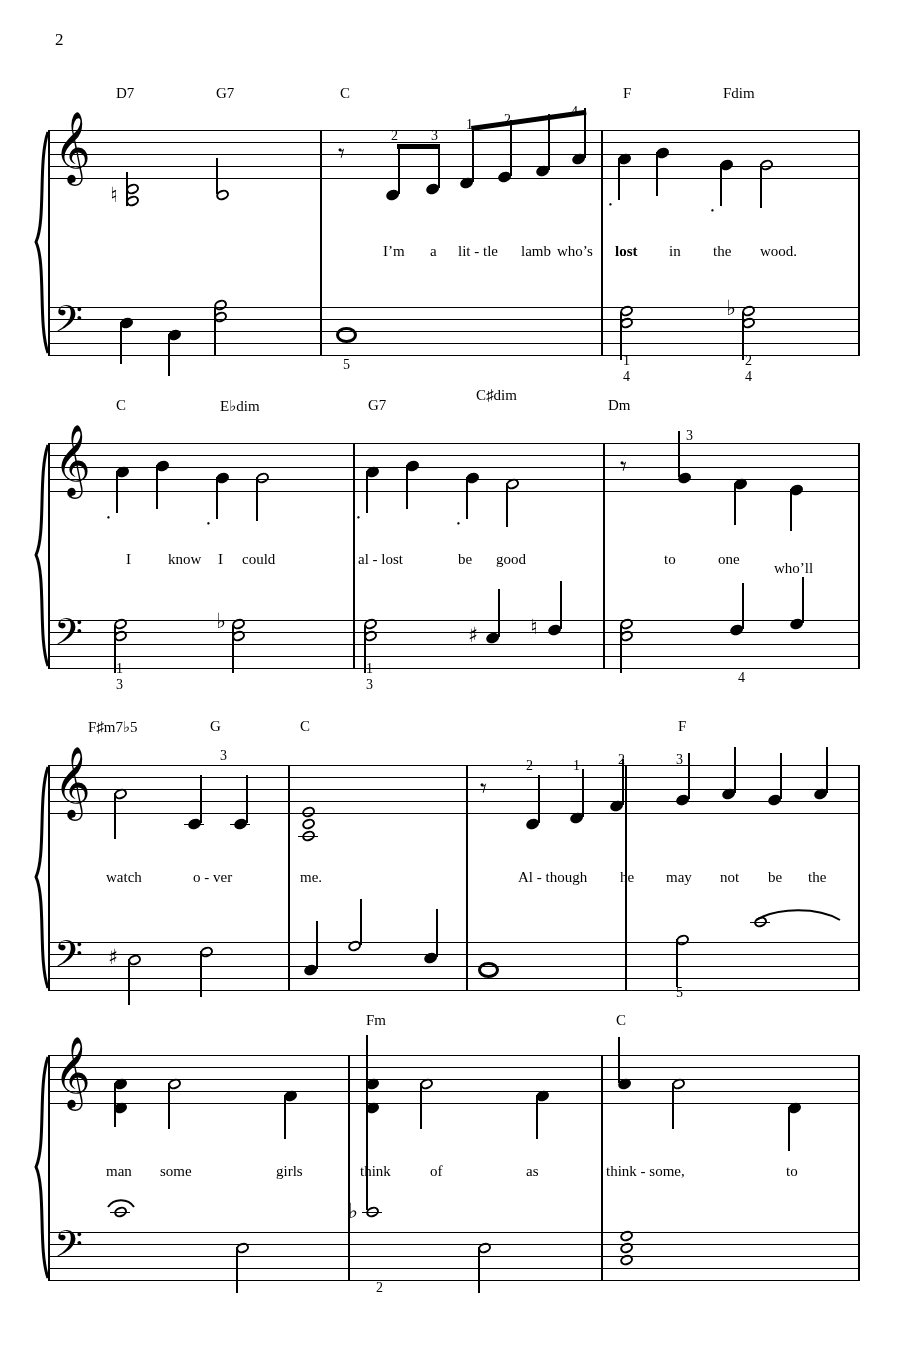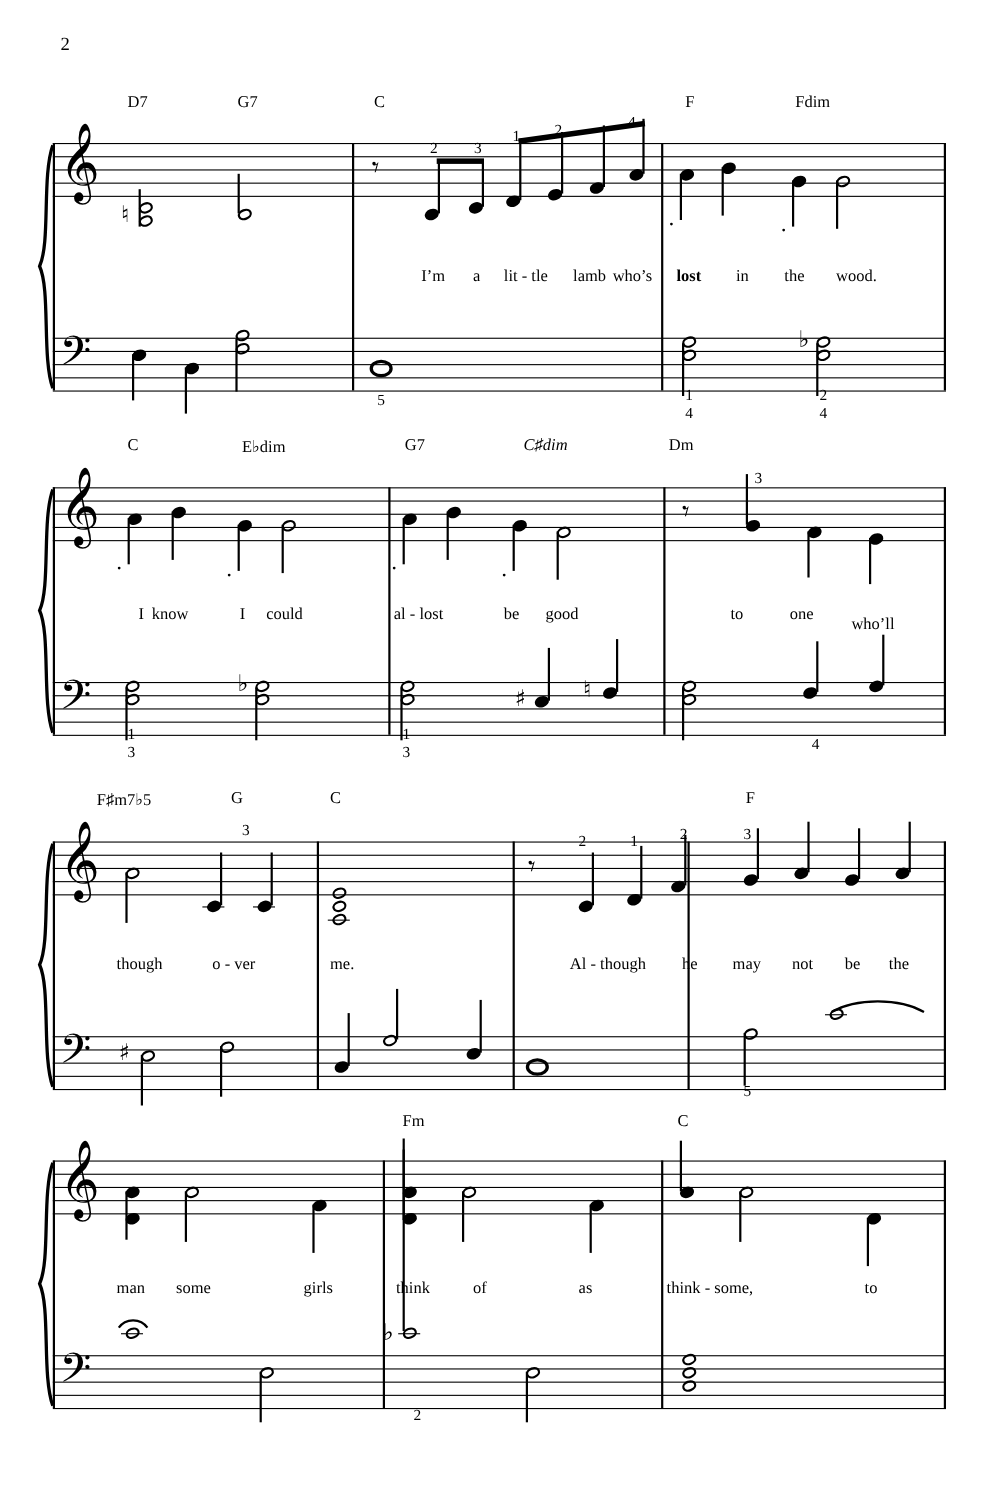--- a/index.html
+++ b/index.html
@@ -371,27 +371,27 @@
     <div class="stem" style="left:572px; top:182px; height:48px;"></div>
     <div class="note" style="left:682px; top:182px;"></div>
     <div class="stem" style="left:694px; top:140px; height:46px;"></div>
     <div class="note" style="left:742px; top:176px;"></div>
     <div class="stem" style="left:754px; top:134px; height:46px;"></div>
   </div>
 
   <div class="chord" style="left:116px; top:397px;">C</div>
   <div class="chord" style="left:220px; top:397px;">E♭dim</div>
   <div class="chord" style="left:368px; top:397px;">G7</div>
-  <div class="chord" style="left:476px; top:397px;font-style:italic;">C♯dim</div>
+  <div class="chord" style="left:476px; top:387px;">C♯dim</div>
   <div class="chord" style="left:608px; top:397px;">Dm</div>
 
   <div class="fing" style="left:686px; top:428px;">3</div>
 
   <div class="lyric" style="left:126px; top:551px;">I</div>
-  <div class="lyric" style="left:138px; top:551px;text-align:right;">know</div>
+  <div class="lyric" style="left:168px; top:551px;text-align:right;">know</div>
   <div class="lyric" style="left:218px; top:551px;">I</div>
   <div class="lyric" style="left:242px; top:551px;">could</div>
   <div class="lyric" style="left:358px; top:551px;">al - lost</div>
   <div class="lyric" style="left:458px; top:551px;">be</div>
   <div class="lyric" style="left:496px; top:551px;">good</div>
   <div class="lyric" style="left:664px; top:551px;">to</div>
   <div class="lyric" style="left:718px; top:551px;">one</div>
   <div class="lyric" style="left:774px; top:560px;">who’ll</div>
 
   <div class="fing" style="left:116px; top:661px;">1</div>
@@ -491,21 +491,21 @@
   <div class="chord" style="left:210px; top:718px;">G</div>
   <div class="chord" style="left:300px; top:718px;">C</div>
   <div class="chord" style="left:678px; top:718px;">F</div>
 
   <div class="fing" style="left:220px; top:748px;">3</div>
   <div class="fing" style="left:526px; top:758px;">2</div>
   <div class="fing" style="left:573px; top:758px;">1</div>
   <div class="fing" style="left:618px; top:752px;">2</div>
   <div class="fing" style="left:676px; top:752px;">3</div>
 
-  <div class="lyric" style="left:106px; top:869px;">though</div>
+  <div class="lyric" style="left:106px; top:869px;">watch</div>
   <div class="lyric" style="left:193px; top:869px;">o - ver</div>
   <div class="lyric" style="left:300px; top:869px;">me.</div>
   <div class="lyric" style="left:518px; top:869px;">Al - though</div>
   <div class="lyric" style="left:620px; top:869px;">he</div>
   <div class="lyric" style="left:666px; top:869px;">may</div>
   <div class="lyric" style="left:720px; top:869px;">not</div>
   <div class="lyric" style="left:768px; top:869px;">be</div>
   <div class="lyric" style="left:808px; top:869px;">the</div>
 
   <div class="fing" style="left:676px; top:985px;">5</div>

